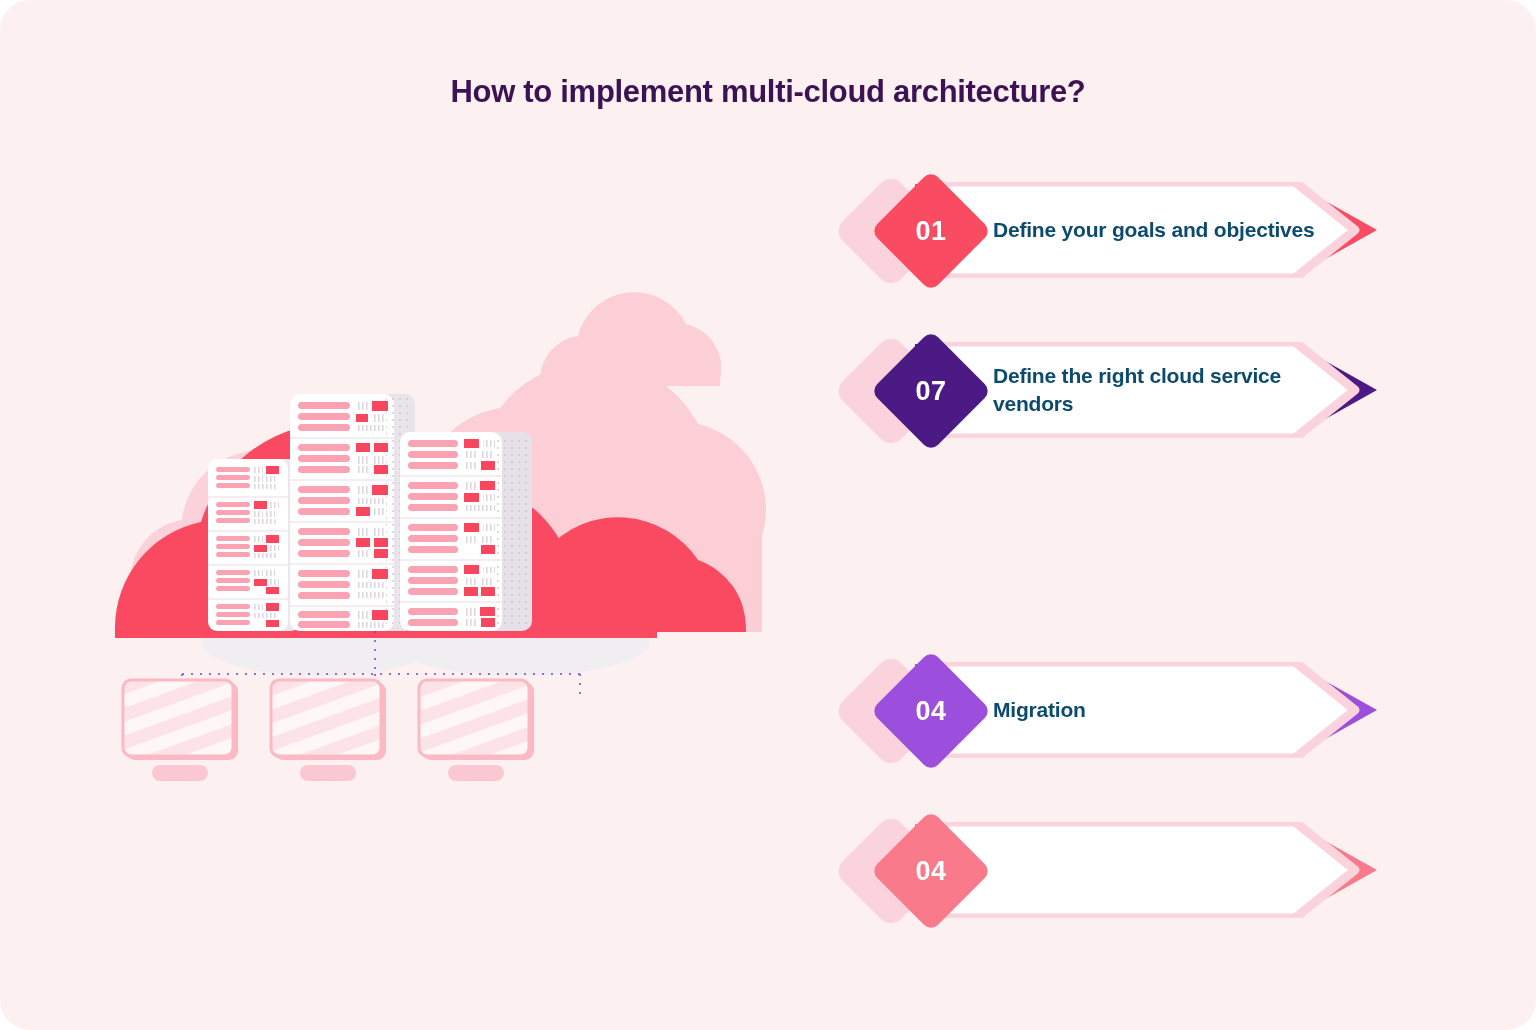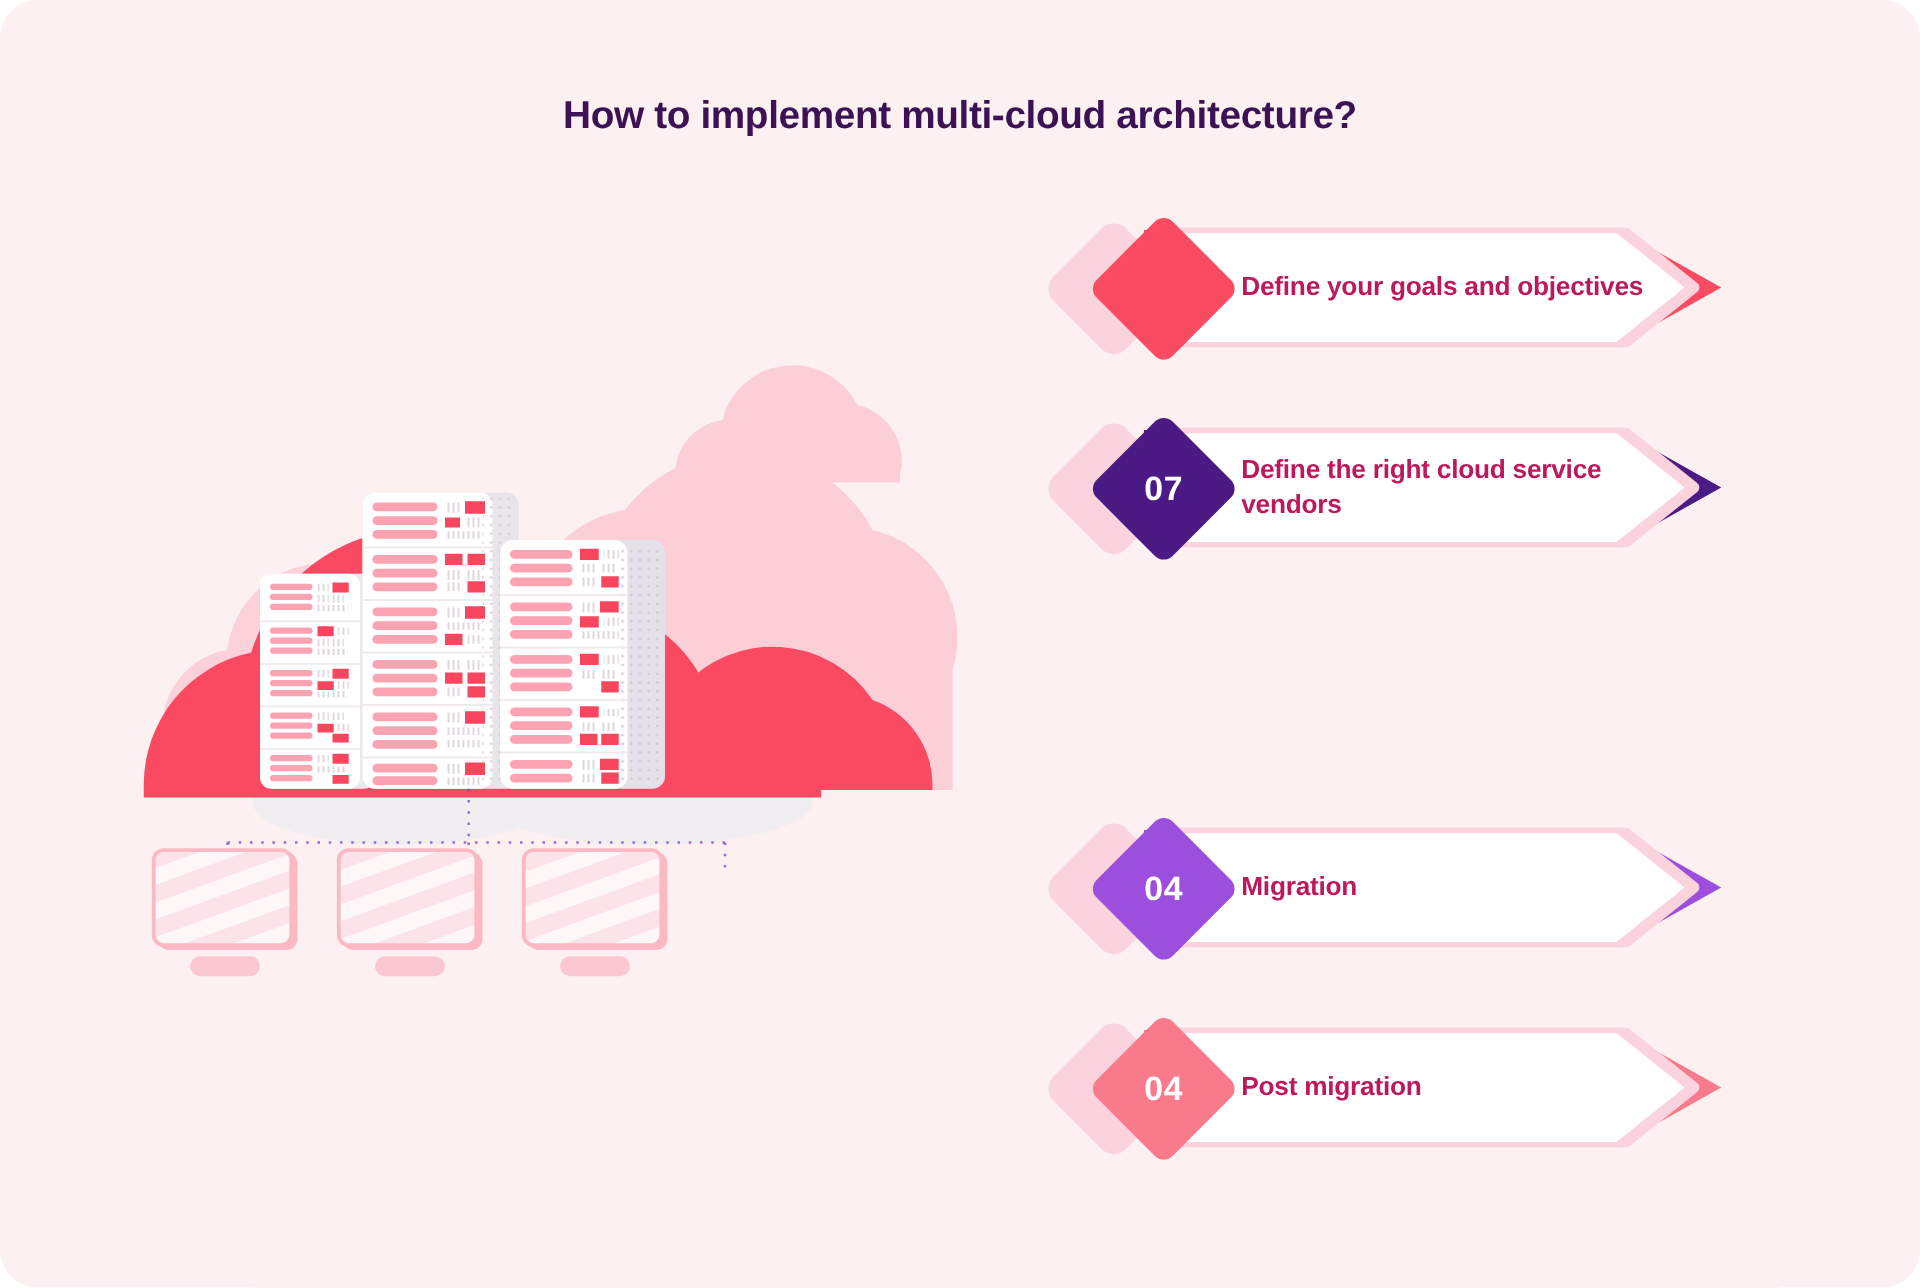--- a/index.html
+++ b/index.html
@@ -113,21 +113,21 @@
     position: absolute;
     left: 148px;
     top: 0;
     width: 330px;
     height: 124px;
     display: flex;
     align-items: center;
     font-size: 21px;
     font-weight: bold;
     line-height: 1.32;
-    color: #be185d;
+    color: #0c4a6e;
     letter-spacing: -0.2px;
   }
 </style>
 </head>
 <body>
 
 <div id="canvas">
 
   <div id="page-title">How to implement multi-cloud architecture?</div>
 
@@ -386,20 +386,21 @@
           <path d="M380 8 L462 54 L380 100 L346 100 L424 54 L346 8 Z" fill="#F94B62"></path>
           <circle cx="418" cy="54" r="0" fill="#F94B62"></circle>
         </svg>
       </div>
       <div class="step-bar">
         <svg width="440" height="96" viewBox="0 0 440 96">
           <path d="M14 0 L372 0 L432 48 L372 96 L14 96 A14 14 0 0 1 0 82 L0 14 A14 14 0 0 1 14 0 Z" fill="#FFFFFF" stroke="#FBD3DC" stroke-width="9" stroke-linejoin="round"></path>
         </svg>
       </div>
       <div class="step-num-diamond" style="background:#F94B62;"></div>
+      <div class="step-num">01</div>
       <div class="step-label">Define your goals and objectives</div>
     </div>
 
     <div class="step" style="top:160px;">
       <div class="step-shadow-diamond"></div>
       <div class="step-arrow">
         <svg width="465" height="108" viewBox="0 0 465 108">
           <path d="M0 8 L360 8 L420 54 L360 100 L0 100 Z" fill="#4B1A85"></path>
           <path d="M380 8 L462 54 L380 100 L346 100 L424 54 L346 8 Z" fill="#4B1A85"></path>
         </svg>
@@ -441,17 +442,16 @@
           <path d="M380 8 L462 54 L380 100 L346 100 L424 54 L346 8 Z" fill="#F97A8B"></path>
         </svg>
       </div>
       <div class="step-bar">
         <svg width="440" height="96" viewBox="0 0 440 96">
           <path d="M14 0 L372 0 L432 48 L372 96 L14 96 A14 14 0 0 1 0 82 L0 14 A14 14 0 0 1 14 0 Z" fill="#FFFFFF" stroke="#FBD3DC" stroke-width="9" stroke-linejoin="round"></path>
         </svg>
       </div>
       <div class="step-num-diamond" style="background:#F97A8B;"></div>
       <div class="step-num">04</div>
-      <div class="step-label">Post migration</div>
     </div>
 
   </div>
 </div>
 
 </body></html>

